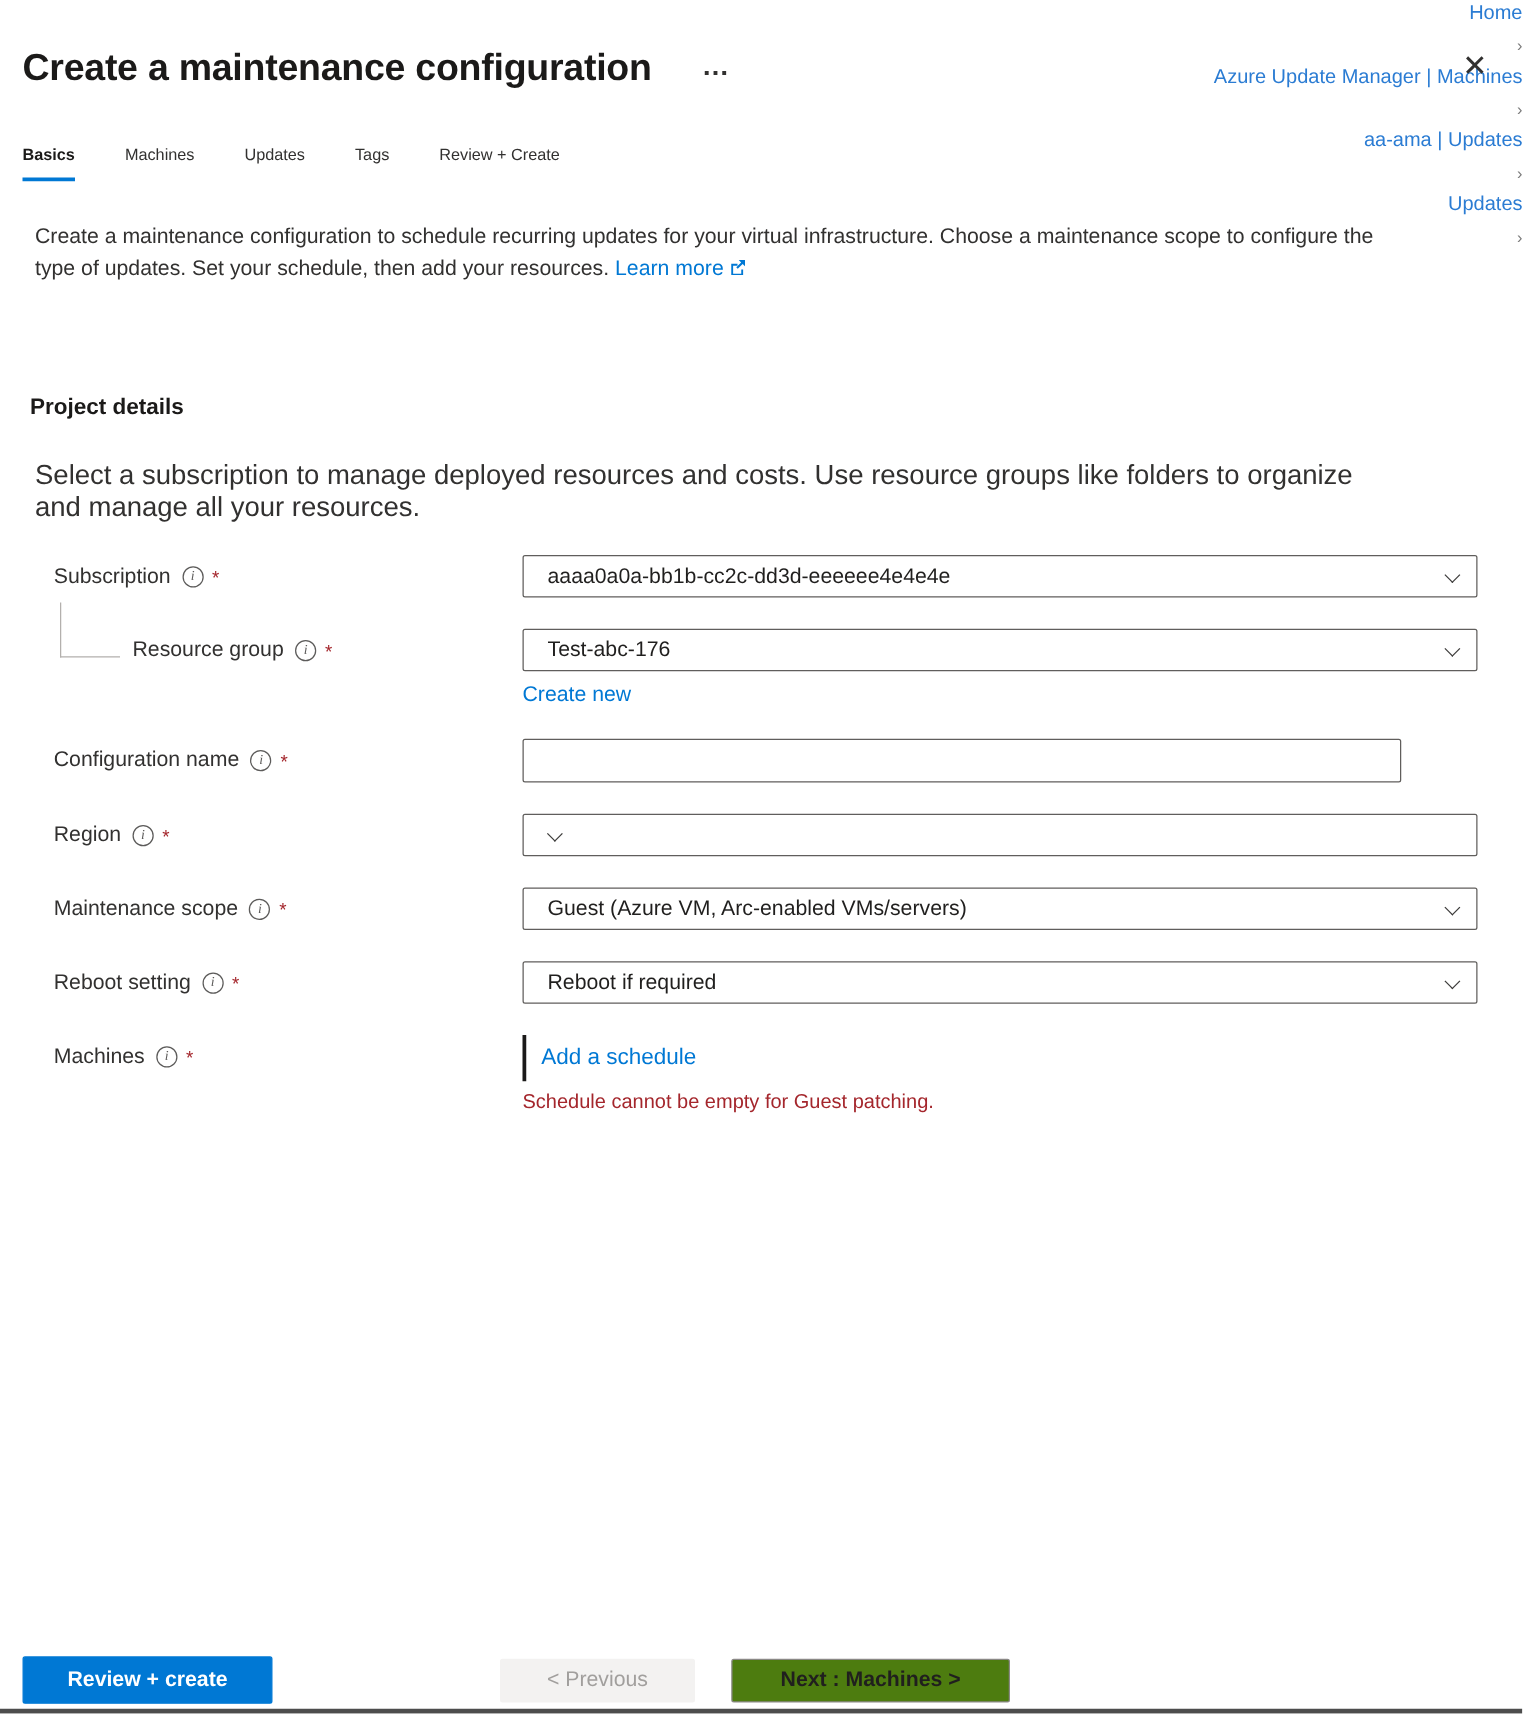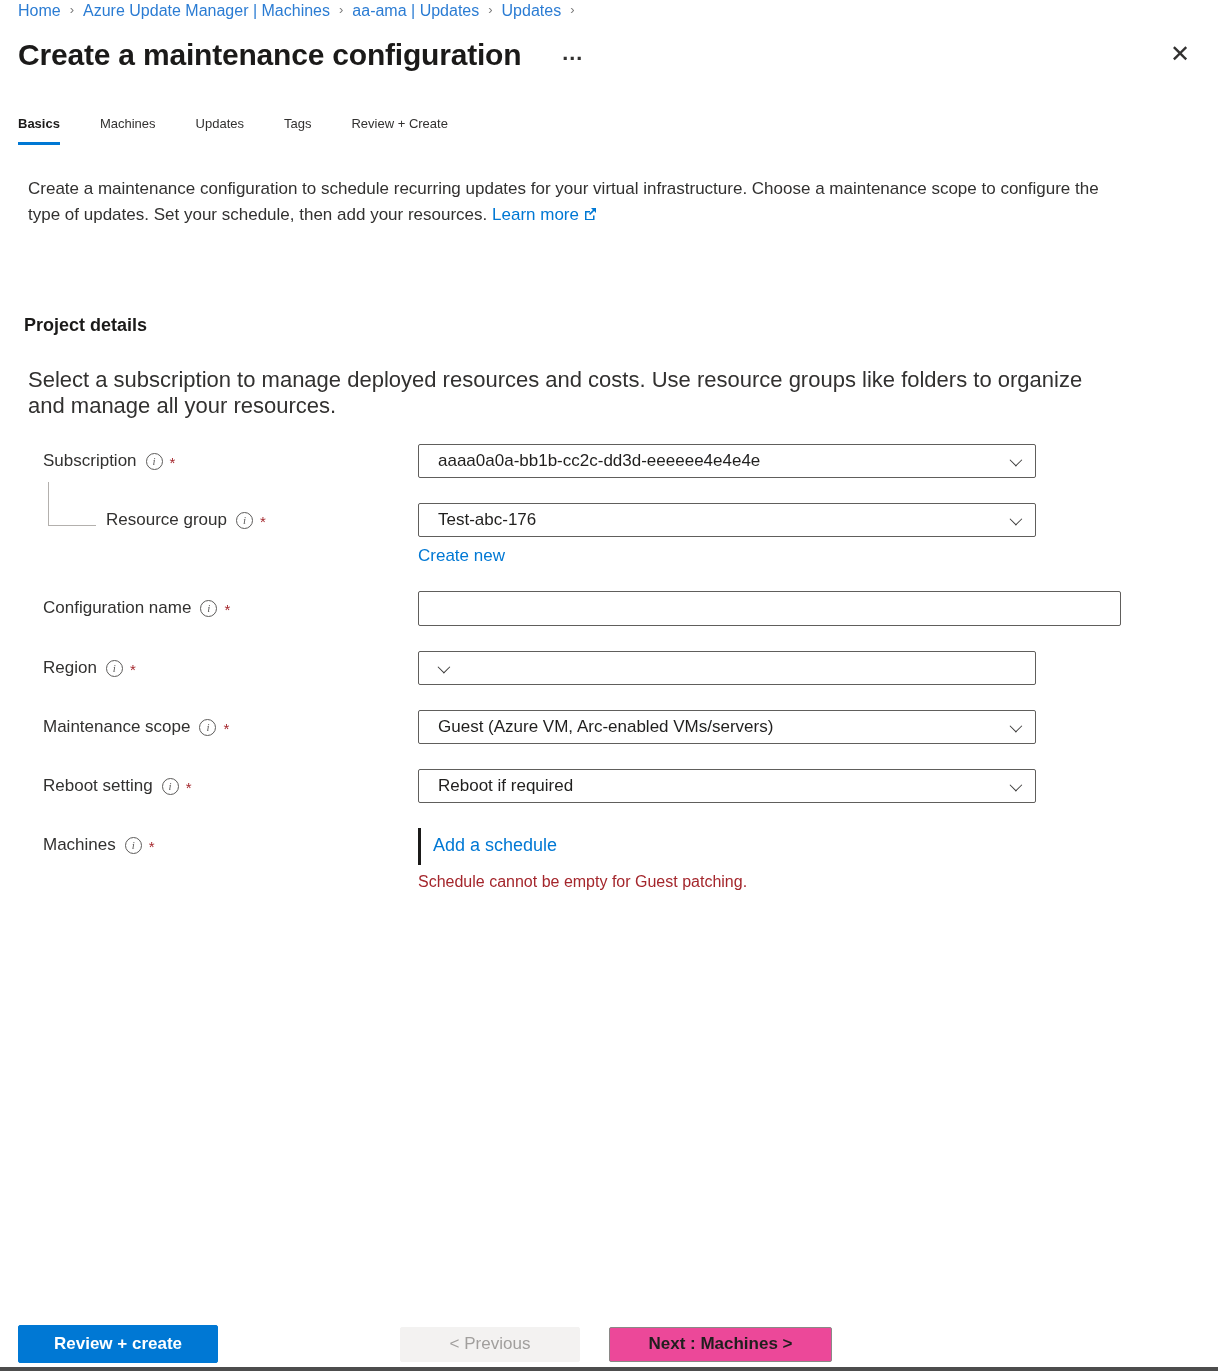--- a/index.html
+++ b/index.html
@@ -1,21 +1,21 @@
 <!DOCTYPE html>
 <html><head>
 <meta charset="utf-8">
 <style>
   * { margin:0; padding:0; box-sizing:border-box; }
   html,body { background:#ffffff; }
   body { font-family:"Liberation Sans", sans-serif; color:#323130; }
   .page { position:relative; width:1218px; height:1371px; background:#fff; overflow:hidden; }
 
   
-  .breadcrumb { padding:2px 0 0 18px; font-size:16px; display:flex; align-items:flex-start; gap:9px; height:24px; }
+  .breadcrumb { padding:2px 0 0 18px; font-size:16px; display:flex; align-items:flex-end; gap:9px; height:24px;flex-direction:column; }
   .crumb { color:#2b7cd3; text-decoration:none; cursor:pointer; }
   .crumb-sep { color:#7a7a7a; font-size:13px; }
 
   
   .title-row { display:flex; align-items:flex-start; padding:14px 24px 0 18px; }
   .page-title { font-size:30px; font-weight:700; color:#1b1a19; letter-spacing:-0.2px; }
   .more-btn { color:#323130; font-size:22px; font-weight:700; margin-left:40px; margin-top:10px; letter-spacing:2px; cursor:pointer; line-height:10px; }
   .close-btn { margin-left:auto; color:#323130; font-size:24px; cursor:pointer; line-height:1; padding:4px; font-weight:400; }
 
   
@@ -32,21 +32,21 @@
   .section-heading { margin:86px 0 0 24px; font-size:18px; font-weight:700; color:#1b1a19; }
   .section-heading.instance { margin-top:78px; }
   .section-desc { margin:31px 110px 16px 28px; font-size:22px; line-height:26px; max-width:1070px; }
 
   .form-area { padding-left:43px; }
   .form-row { display:flex; align-items:flex-start; margin-top:25px; position:relative; }
   .form-label { width:375px; padding-top:7px; font-size:17px; color:#323130; display:flex; align-items:center; gap:9px; }
   .info-icon { display:inline-flex; align-items:center; justify-content:center; width:17px; height:17px; border:1px solid #5c5b5a; border-radius:50%; font-size:11px; font-style:italic; font-family:"Liberation Serif", serif; color:#5c5b5a; cursor:pointer; flex:0 0 auto; }
   .req { color:#a4262c; font-size:15px; margin-left:-2px; padding-top:3px; }
 
-  .form-field { width:618px; }
+  .form-field { width:764px; }
   .dropdown { display:flex; align-items:center; height:34px; border:1px solid #605e5c; border-radius:2px; background:#fff; padding:0 16px 0 19px; cursor:pointer; }
   .dd-value { font-size:17px; color:#201f1e; flex:1; white-space:nowrap; overflow:hidden; }
   .chevron { width:9px; height:9px; border-right:1.6px solid #3b3a39; border-bottom:1.6px solid #3b3a39; transform:rotate(45deg) translateY(-2px); flex:0 0 auto; }
 
   .text-input { width:703px; height:35px; border:1px solid #605e5c; border-radius:2px; padding:0 12px; font-size:17px; font-family:"Liberation Sans", sans-serif; color:#201f1e; outline:none; }
 
   
   .rg-label { padding-left:63px; }
   .rg-connector { position:absolute; left:5px; top:-21px; width:48px; height:44px; border-left:1px solid #b3b0ad; border-bottom:1px solid #b3b0ad; }
 
@@ -55,22 +55,22 @@
 
   
   .schedule-box { border-left:3px solid #1b1a19; padding:7px 0 9px 12px; }
   .schedule-box a { font-size:18px; }
   .error-text { margin-top:8px; font-size:16px; color:#a4262c; }
 
   
   .footer { position:absolute; left:0; bottom:8px; width:100%; display:flex; align-items:center; padding-left:18px; }
   .btn { font-family:"Liberation Sans", sans-serif; font-size:17px; border-radius:2px; cursor:pointer; }
   .btn-primary { width:200px; height:38px; background:#0078d4; color:#fff; border:1px solid #0078d4; font-weight:700; }
-  .btn-disabled { width:180px; height:35px; background:#f3f2f1; color:#a19f9d; border:1px solid #f3f2f1; margin-left:182px; cursor:default; }
-  .btn-secondary { width:223px; height:35px; background:#ec4899; color:#201f1e; border:1px solid #8a8886; margin-left:29px; font-weight:700; }
+  .btn-disabled { width:156px; height:35px; background:#f3f2f1; color:#a19f9d; border:1px solid #f3f2f1; margin-left:182px; cursor:default; }
+  .btn-secondary { width:223px; height:35px; background:#4d7c0f; color:#201f1e; border:1px solid #8a8886; margin-left:29px; font-weight:700; }
   .window-edge { position:absolute; left:0; bottom:0; width:100%; height:4px; background:#4d4d4d; }
 </style>
 </head>
 <body>
 
 <div class="page">
 
   <nav class="breadcrumb">
     <a class="crumb">Home</a>
     <span class="crumb-sep">›</span>

